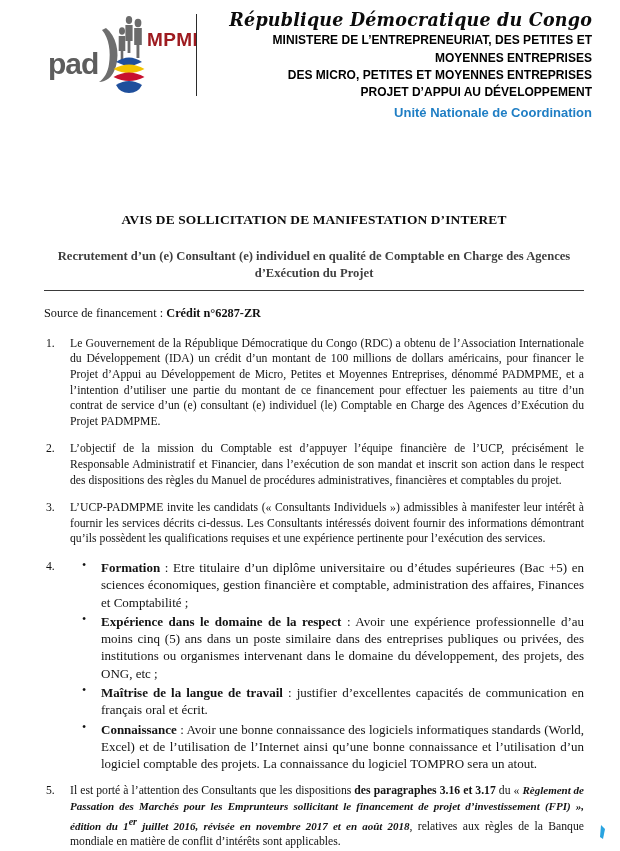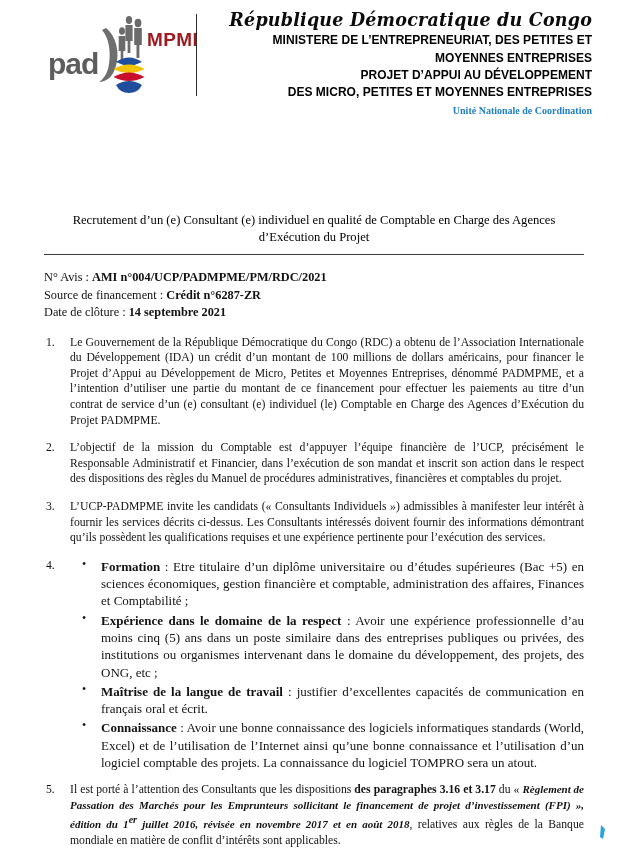--- a/index.html
+++ b/index.html
@@ -60,23 +60,23 @@
   .min-line {
     font-family: "Liberation Sans", "DejaVu Sans", sans-serif;
     font-weight: bold;
     font-size: 12px;
     letter-spacing: 0.02px;
     color: #000000;
     line-height: 1.45;
   }
 
   .unit-line {
-    font-family: Liberation Serif, serif;
-    font-weight: bold;
-    font-size: 10px;
+    font-family: Liberation Sans, sans-serif;
+    font-weight: bold;
+    font-size: 13px;
     color: #1f7ec4;
     line-height: 1.6;
     padding-top: 1px;
   }
 
   
   .doc {
     padding: 0 36px 0 44px;
   }
 
@@ -87,23 +87,23 @@
     font-size: 13.4px;
     font-weight: bold;
     letter-spacing: 0.15px;
     color: #0d0d0d;
     margin-bottom: 20px;
   }
 
   .subtitle {
     text-align: center;
     font-size: 12.6px;
-    font-weight: normal;
+    font-weight: bold;
     line-height: 1.32;
-    color: #000000;
+    color: #404040;
     padding: 0 8px;
   }
 
   .rule {
     border: 0;
     border-top: 1px solid #3a3a3a;
     margin: 9px 0 14px 0;
   }
 
   .ref-block {
@@ -208,45 +208,40 @@
 
       <text x="101" y="36" font-family="Liberation Sans, sans-serif" font-weight="bold" font-size="19" fill="#9e1b20" letter-spacing="0.4">MPME</text>
     </svg>
   </div>
 
   <div class="header-divider"></div>
 
   <div class="ministry-block">
     <div class="rep-line">République Démocratique du Congo</div>
     <div class="min-line">MINISTERE DE L’ENTREPRENEURIAT, DES PETITES ET MOYENNES ENTREPRISES</div>
+    <div class="min-line">DES MICRO, PETITES ET MOYENNES ENTREPRISES</div>
     <div class="min-line">PROJET D’APPUI AU DÉVELOPPEMENT</div>
-    <div class="min-line">DES MICRO, PETITES ET MOYENNES ENTREPRISES</div>
     <div class="unit-line">Unité Nationale de Coordination</div>
   </div>
 </div>
 
 <div class="doc">
 
   <div class="spacer-top"></div>
 
+  <div class="avis-title">AVIS DE SOLLICITATION DE MANIFESTATION D’INTERET</div>
 
   <div class="subtitle">Recrutement d’un (e) Consultant (e) individuel en qualité de Comptable en Charge des Agences d’Exécution du Projet</div>
 
   <hr class="rule">
 
   <div class="ref-block">
-    <div>
-      <span class="lbl">N° Avis : </span><span class="val">AMI n°004/UCP/PADMPME/PM/RDC/2021</span>
-    </div>
     <div>
       <span class="lbl">Source  de financement : </span><span class="val">Crédit n°6287-ZR</span>
     </div>
-    <div>
-      <span class="lbl">Date de clôture : </span><span class="val">14 septembre 2021</span>
-    </div>
   </div>
 
   <ol class="numlist">
     <li>
       <span class="num">1.</span>
       <span>Le Gouvernement de la République Démocratique du Congo (RDC) a obtenu de l’Association Internationale du Développement (IDA) un crédit d’un montant de 100 millions  de dollars américains, pour financer le Projet d’Appui au Développement de Micro, Petites et Moyennes Entreprises, dénommé PADMPME, et a l’intention d’utiliser une partie du montant de ce financement pour effectuer  les paiements au titre  d’un contrat de service d’un (e) consultant (e) individuel (le) Comptable en Charge des Agences d’Exécution du Projet PADMPME.</span>
     </li>
     <li>
       <span class="num">2.</span>
       <span>L’objectif de la mission du Comptable est d’appuyer l’équipe financière de l’UCP, précisément le Responsable Administratif et Financier, dans l’exécution de son mandat et inscrit son action dans le respect des dispositions des règles du Manuel de procédures administratives, financières et comptables du projet.</span>

